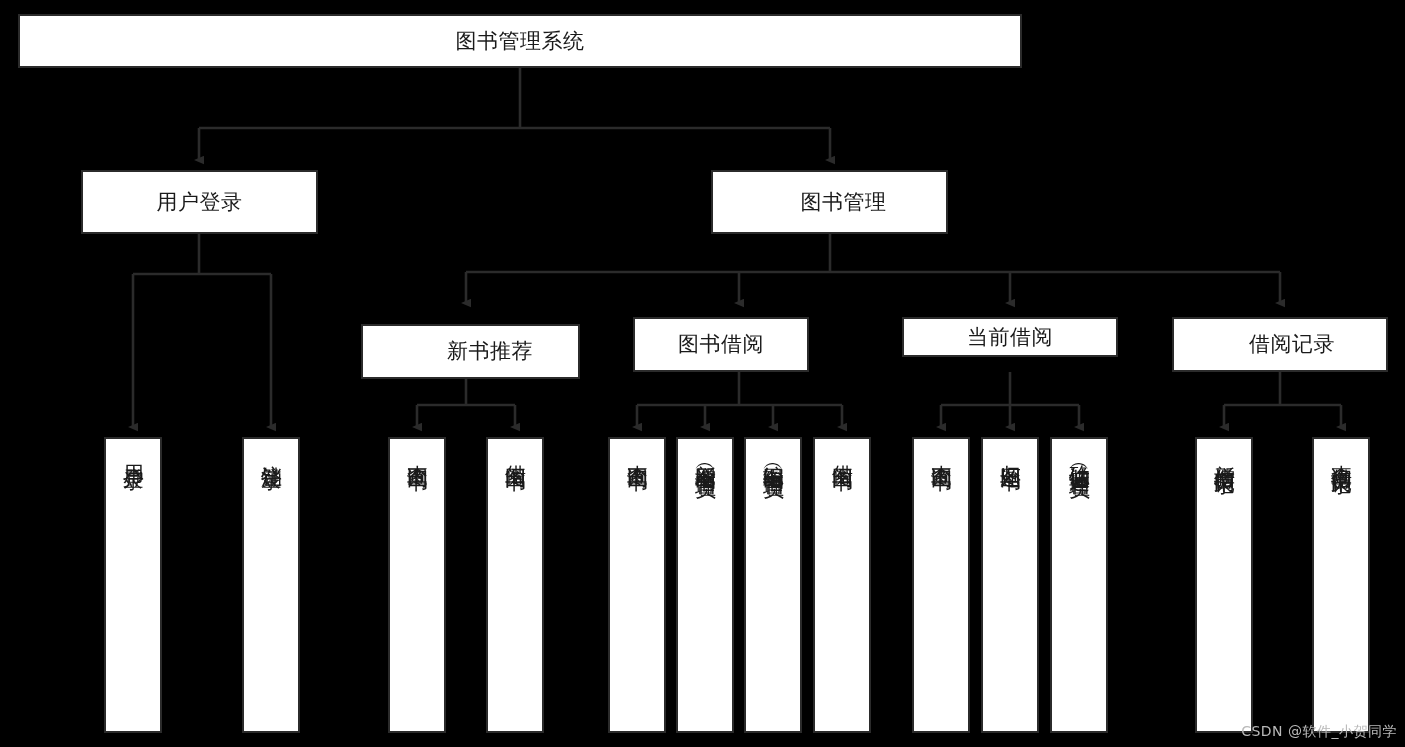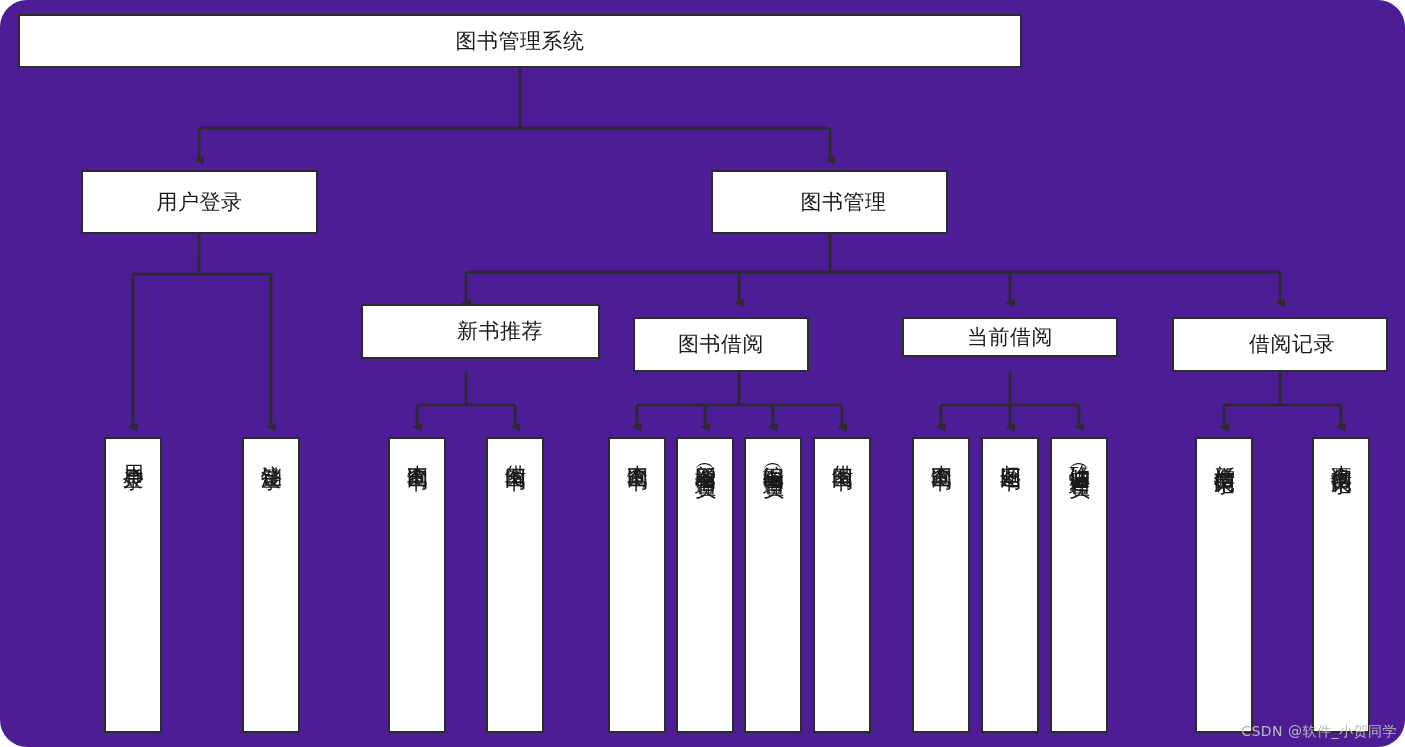--- a/index.html
+++ b/index.html
@@ -7,23 +7,22 @@
     padding: 0;
     background: #ffffff;
   }
   body {
     font-family: "DejaVu Sans", "Liberation Sans", sans-serif;
   }
   #canvas {
     position: relative;
     width: 1405px;
     height: 747px;
-    background: #4c1d95;
+    background: #000000;
     overflow: hidden;
-    border-radius: 27px;
   }
   svg#edges {
     position: absolute;
     left: 0;
     top: 0;
     width: 1405px;
     height: 747px;
     pointer-events: none;
   }
   .node {
@@ -128,21 +127,21 @@
     <span class="label">图书管理系统</span>
   </div>
 
   <div class="node horizontal" style="left:81px; top:170px; width:237px; height:64px;">
     <span class="label">用户登录</span>
   </div>
   <div class="node horizontal" style="left:711px; top:170px; width:237px; height:64px;padding-left:28px;">
     <span class="label">图书管理</span>
   </div>
 
-  <div class="node horizontal" style="left:361px; top:304px; width:239px; height:55px;padding-left:39px;">
+  <div class="node horizontal" style="left:361px; top:324px; width:219px; height:55px;padding-left:39px;">
     <span class="label">新书推荐</span>
   </div>
   <div class="node horizontal" style="left:633px; top:317px; width:176px; height:55px;">
     <span class="label">图书借阅</span>
   </div>
   <div class="node horizontal" style="left:902px; top:317px; width:216px; height:40px;">
     <span class="label">当前借阅</span>
   </div>
   <div class="node horizontal" style="left:1172px; top:317px; width:216px; height:55px;padding-left:24px;">
     <span class="label">借阅记录</span>

